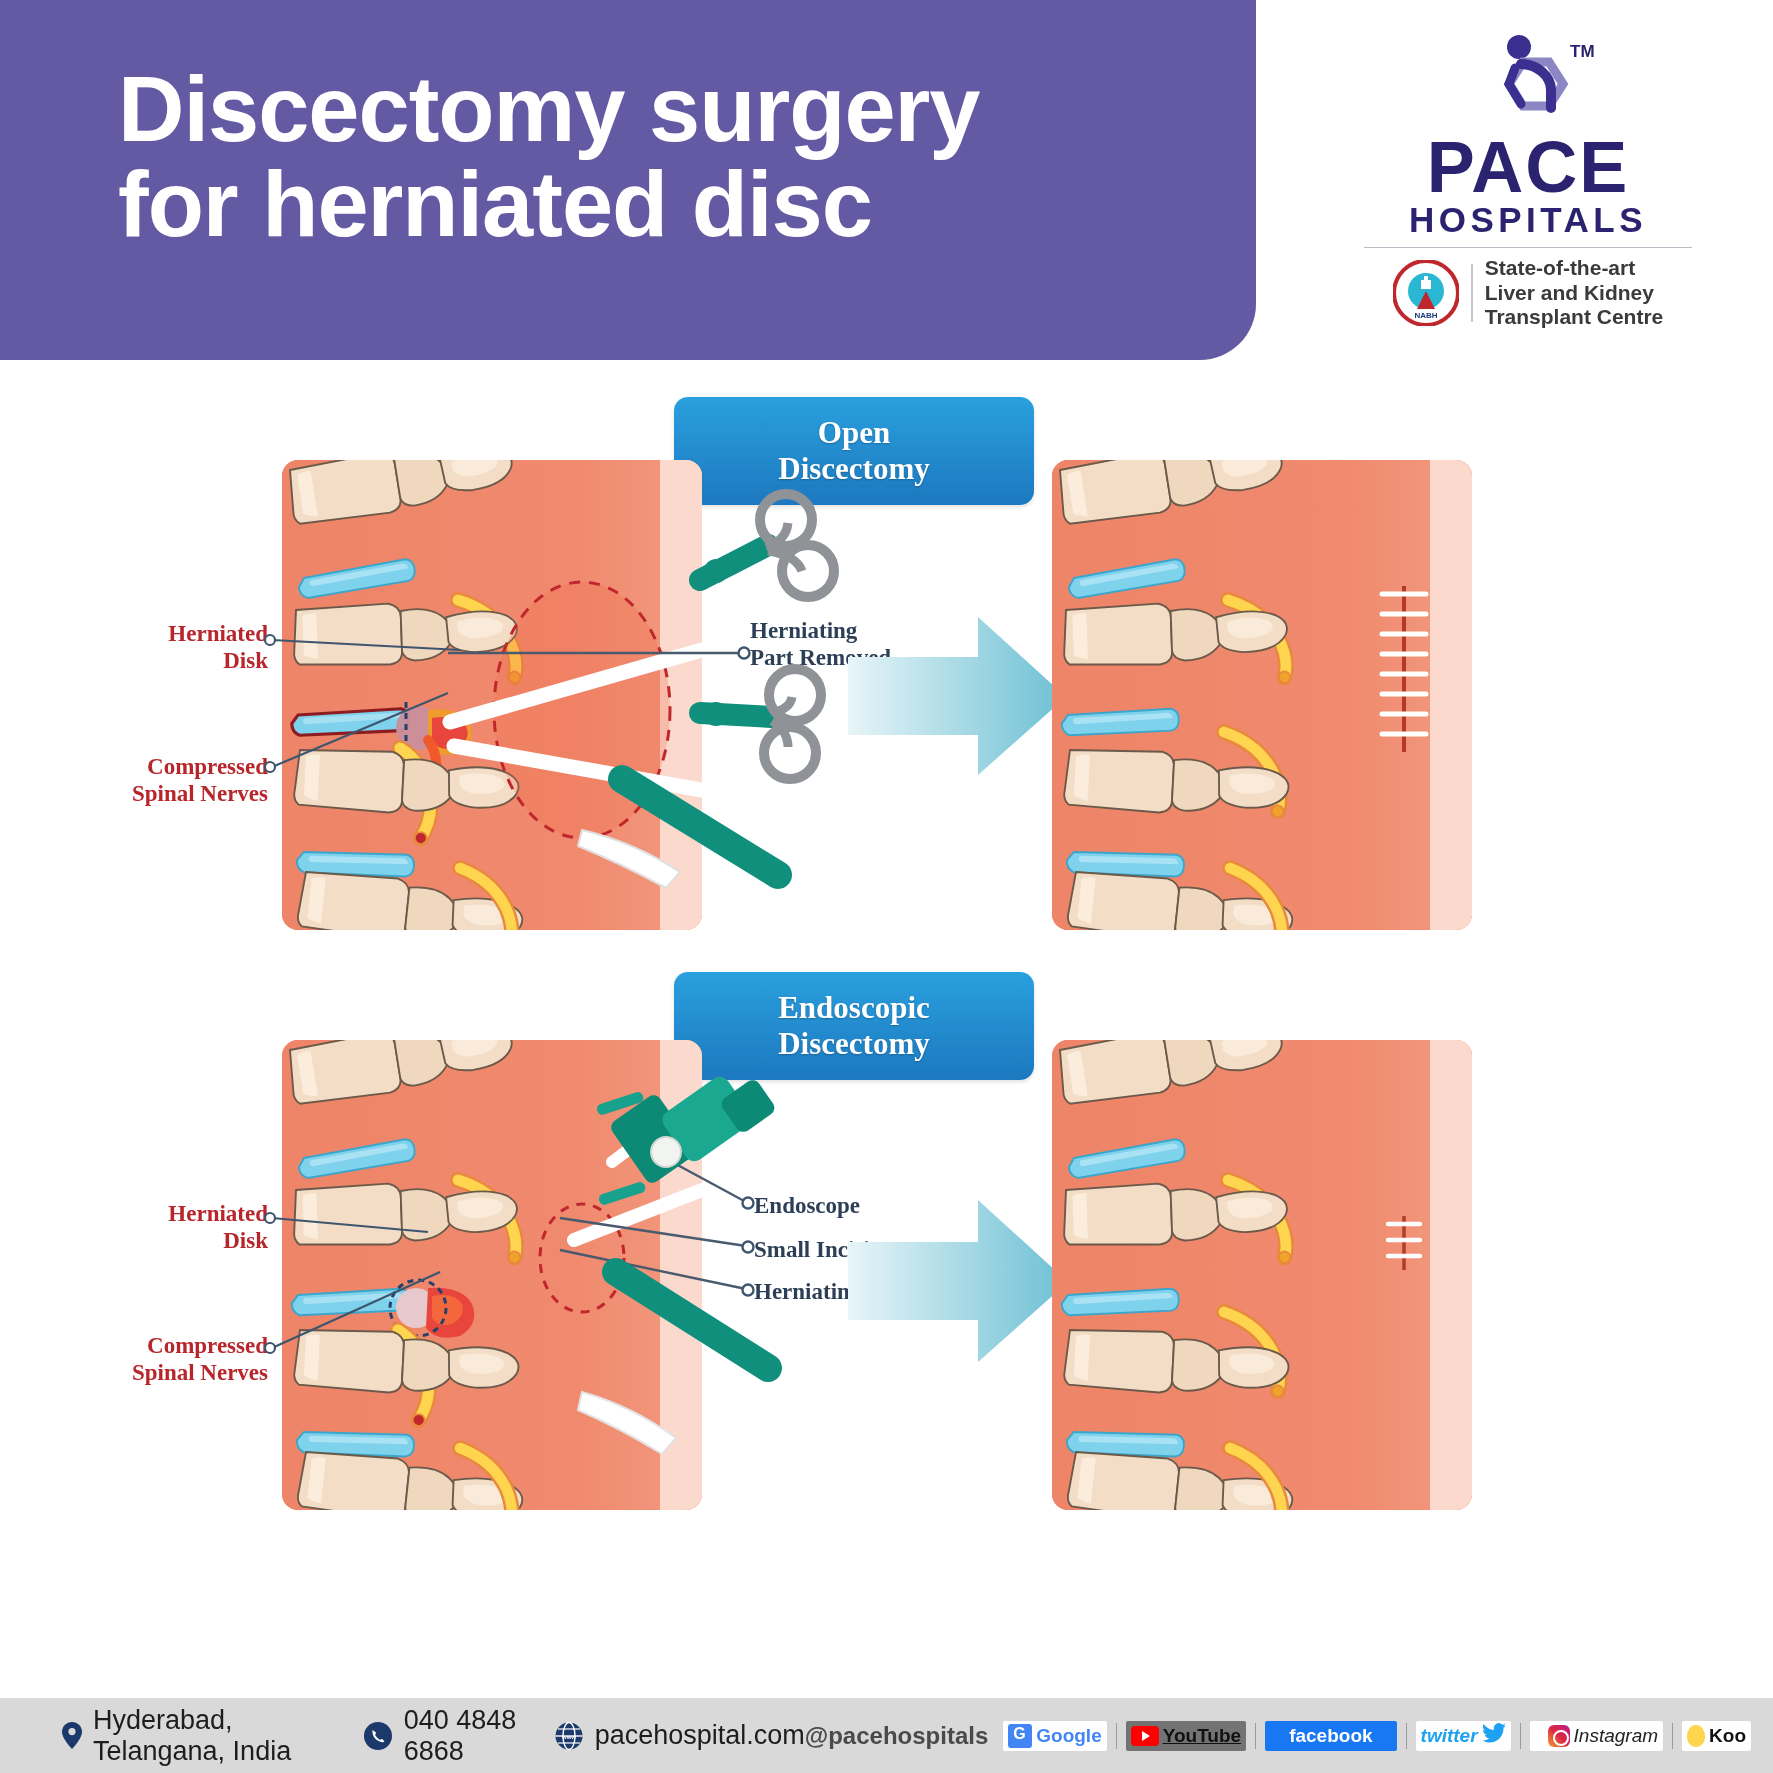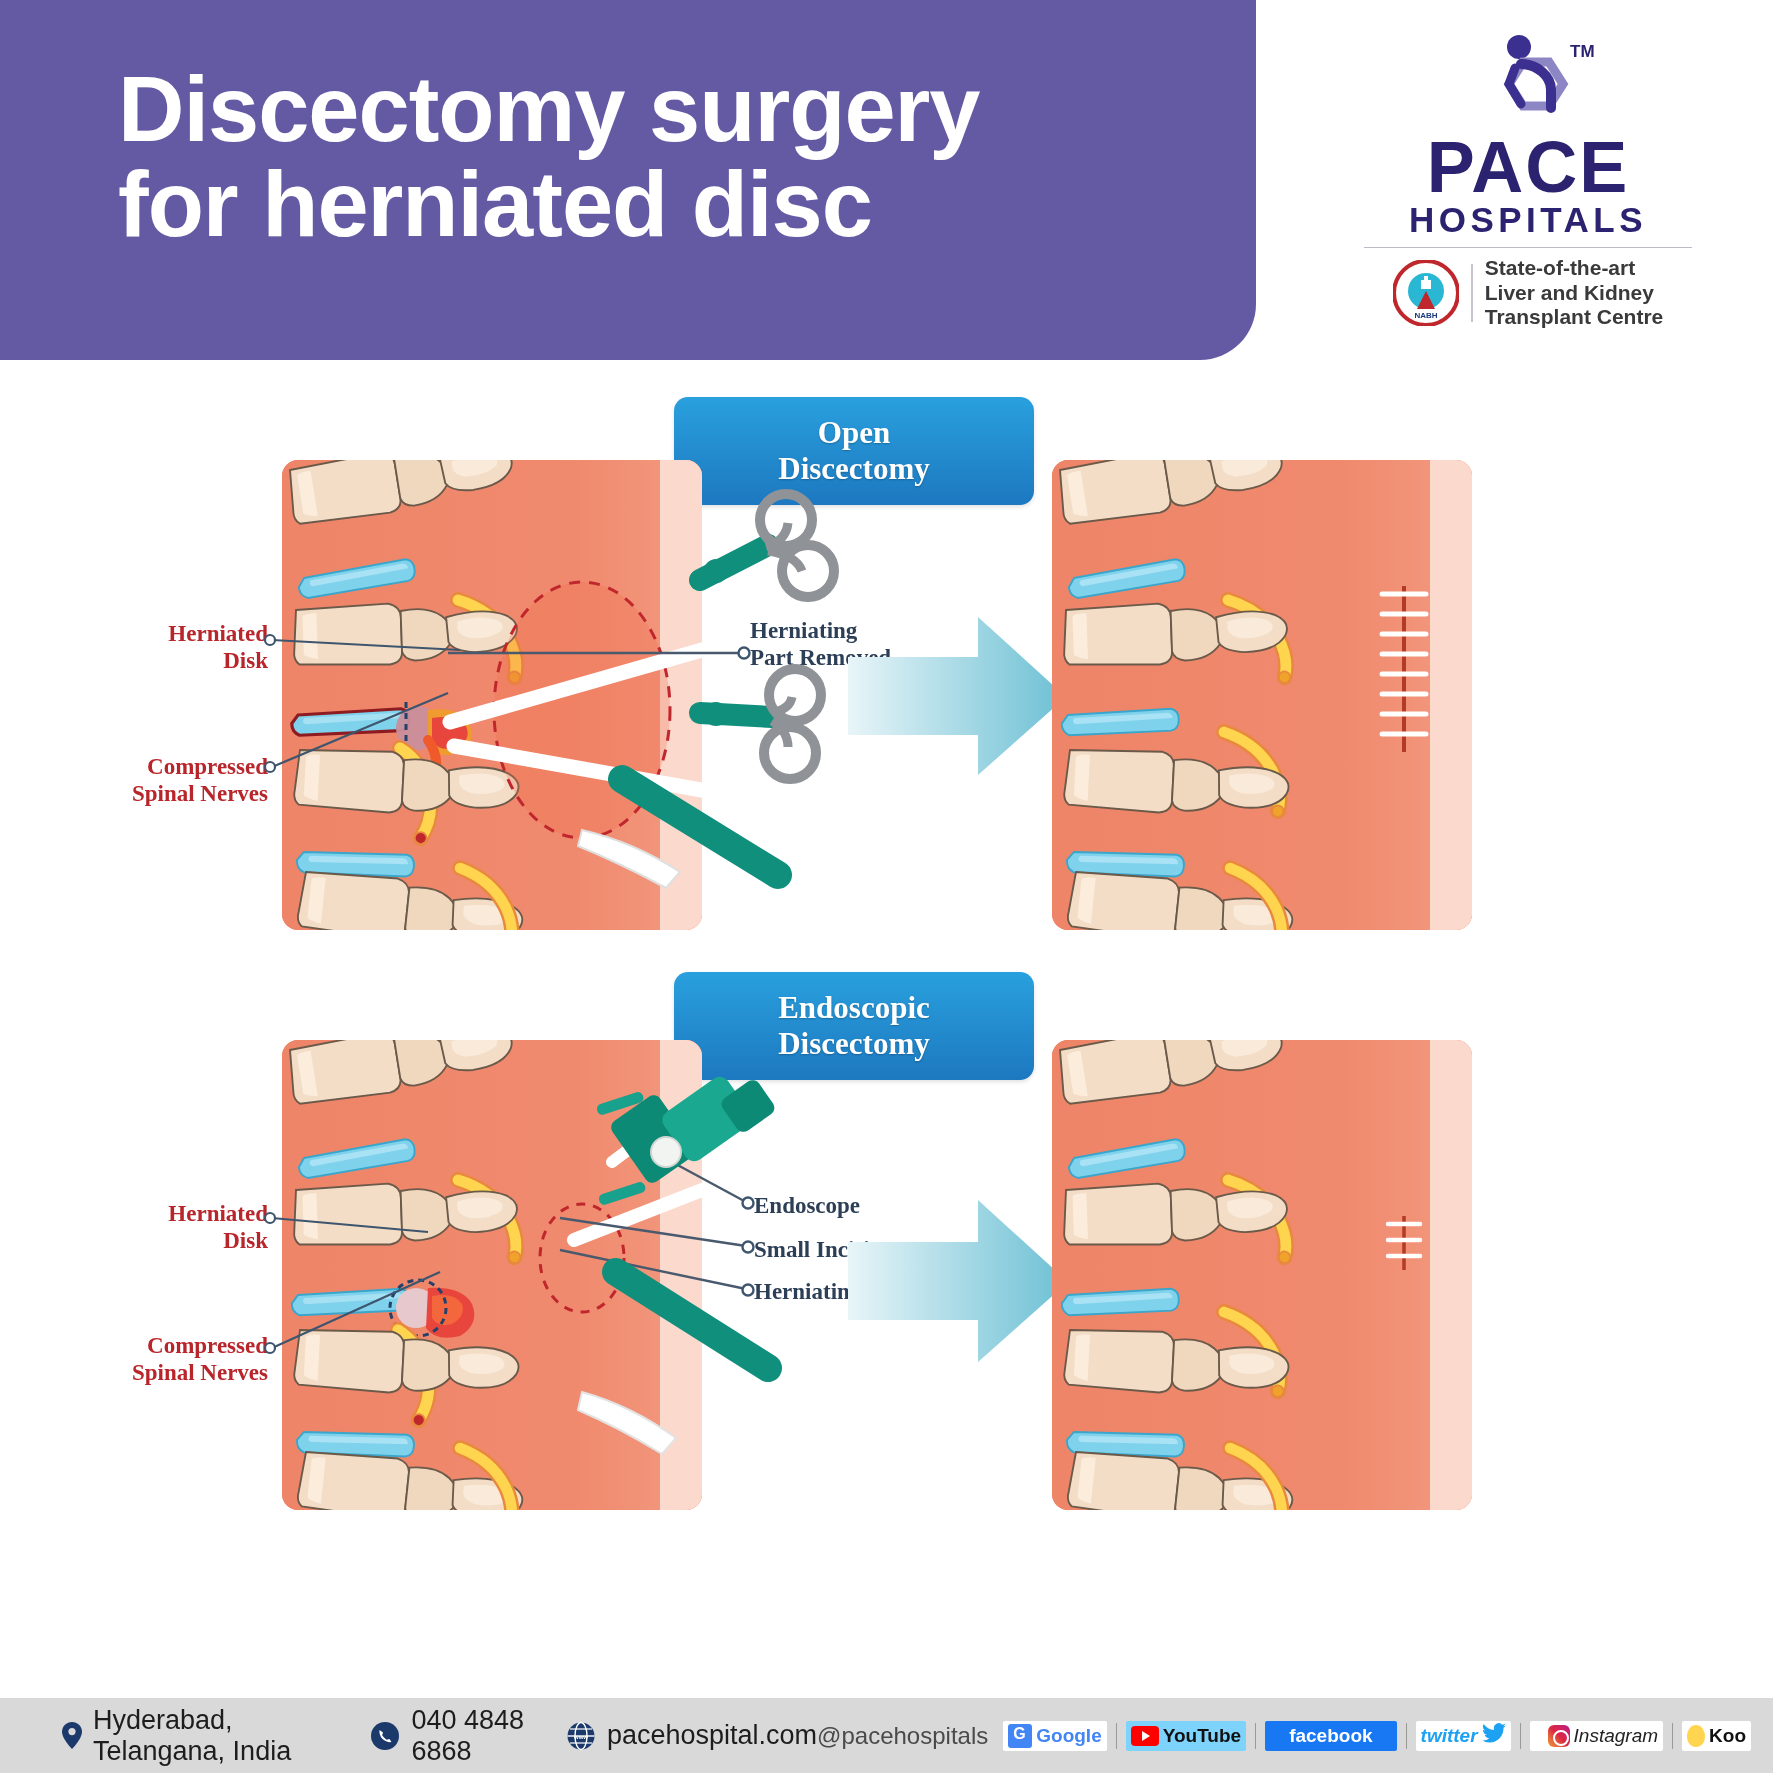--- a/index.html
+++ b/index.html
@@ -115,29 +115,29 @@
   
   .footer{
     position:absolute; left:0; bottom:0;
     width:1773px; height:75px;
     background:#d9d9d9;
     display:flex; align-items:center;
   }
   .f-left{ display:flex; align-items:center; gap:34px; padding-left:62px; }
   .f-item{ display:flex; align-items:center; gap:11px; font-size:27px; color:#1d1d1d; }
   .f-right{ margin-left:auto; padding-right:22px; display:flex; align-items:center; gap:9px; }
-  .handle{ font-size:24px; color:#4a4a4a; margin-right:6px; }
+  .handle{ font-size:24px; color:#4a4a4a; margin-right:6px;font-weight:bold; }
   .social{
     display:flex; align-items:center; gap:4px;
     font-size:19px; font-weight:bold; height:30px;
     padding:0 5px; border-radius:2px;
   }
   .sep-v{ width:1px; height:26px; background:#9a9a9a; }
   .s-google{ background:#ffffff; color:#4285f4; }
-  .s-youtube{ background:#7dd3fc; color:#111; }
+  .s-youtube{ background:#737373; color:#111;text-decoration:underline; }
   .s-facebook{ background:#1877F2; color:#ffffff; padding:2px 24px; }
   .s-twitter{ background:#ffffff; color:#1DA1F2; font-style:italic; }
   .s-instagram{ background:#ffffff; color:#222; font-style:italic; font-weight:normal;padding-left:18px; }
   .s-koo{ background:#ffffff; color:#111; }
   .yt-box{
     width:28px;height:20px;background:#FF0000;border-radius:4px;
     display:inline-flex;align-items:center;justify-content:center;
   }
   .yt-box i{
     width:0;height:0;border-left:8px solid #fff;

